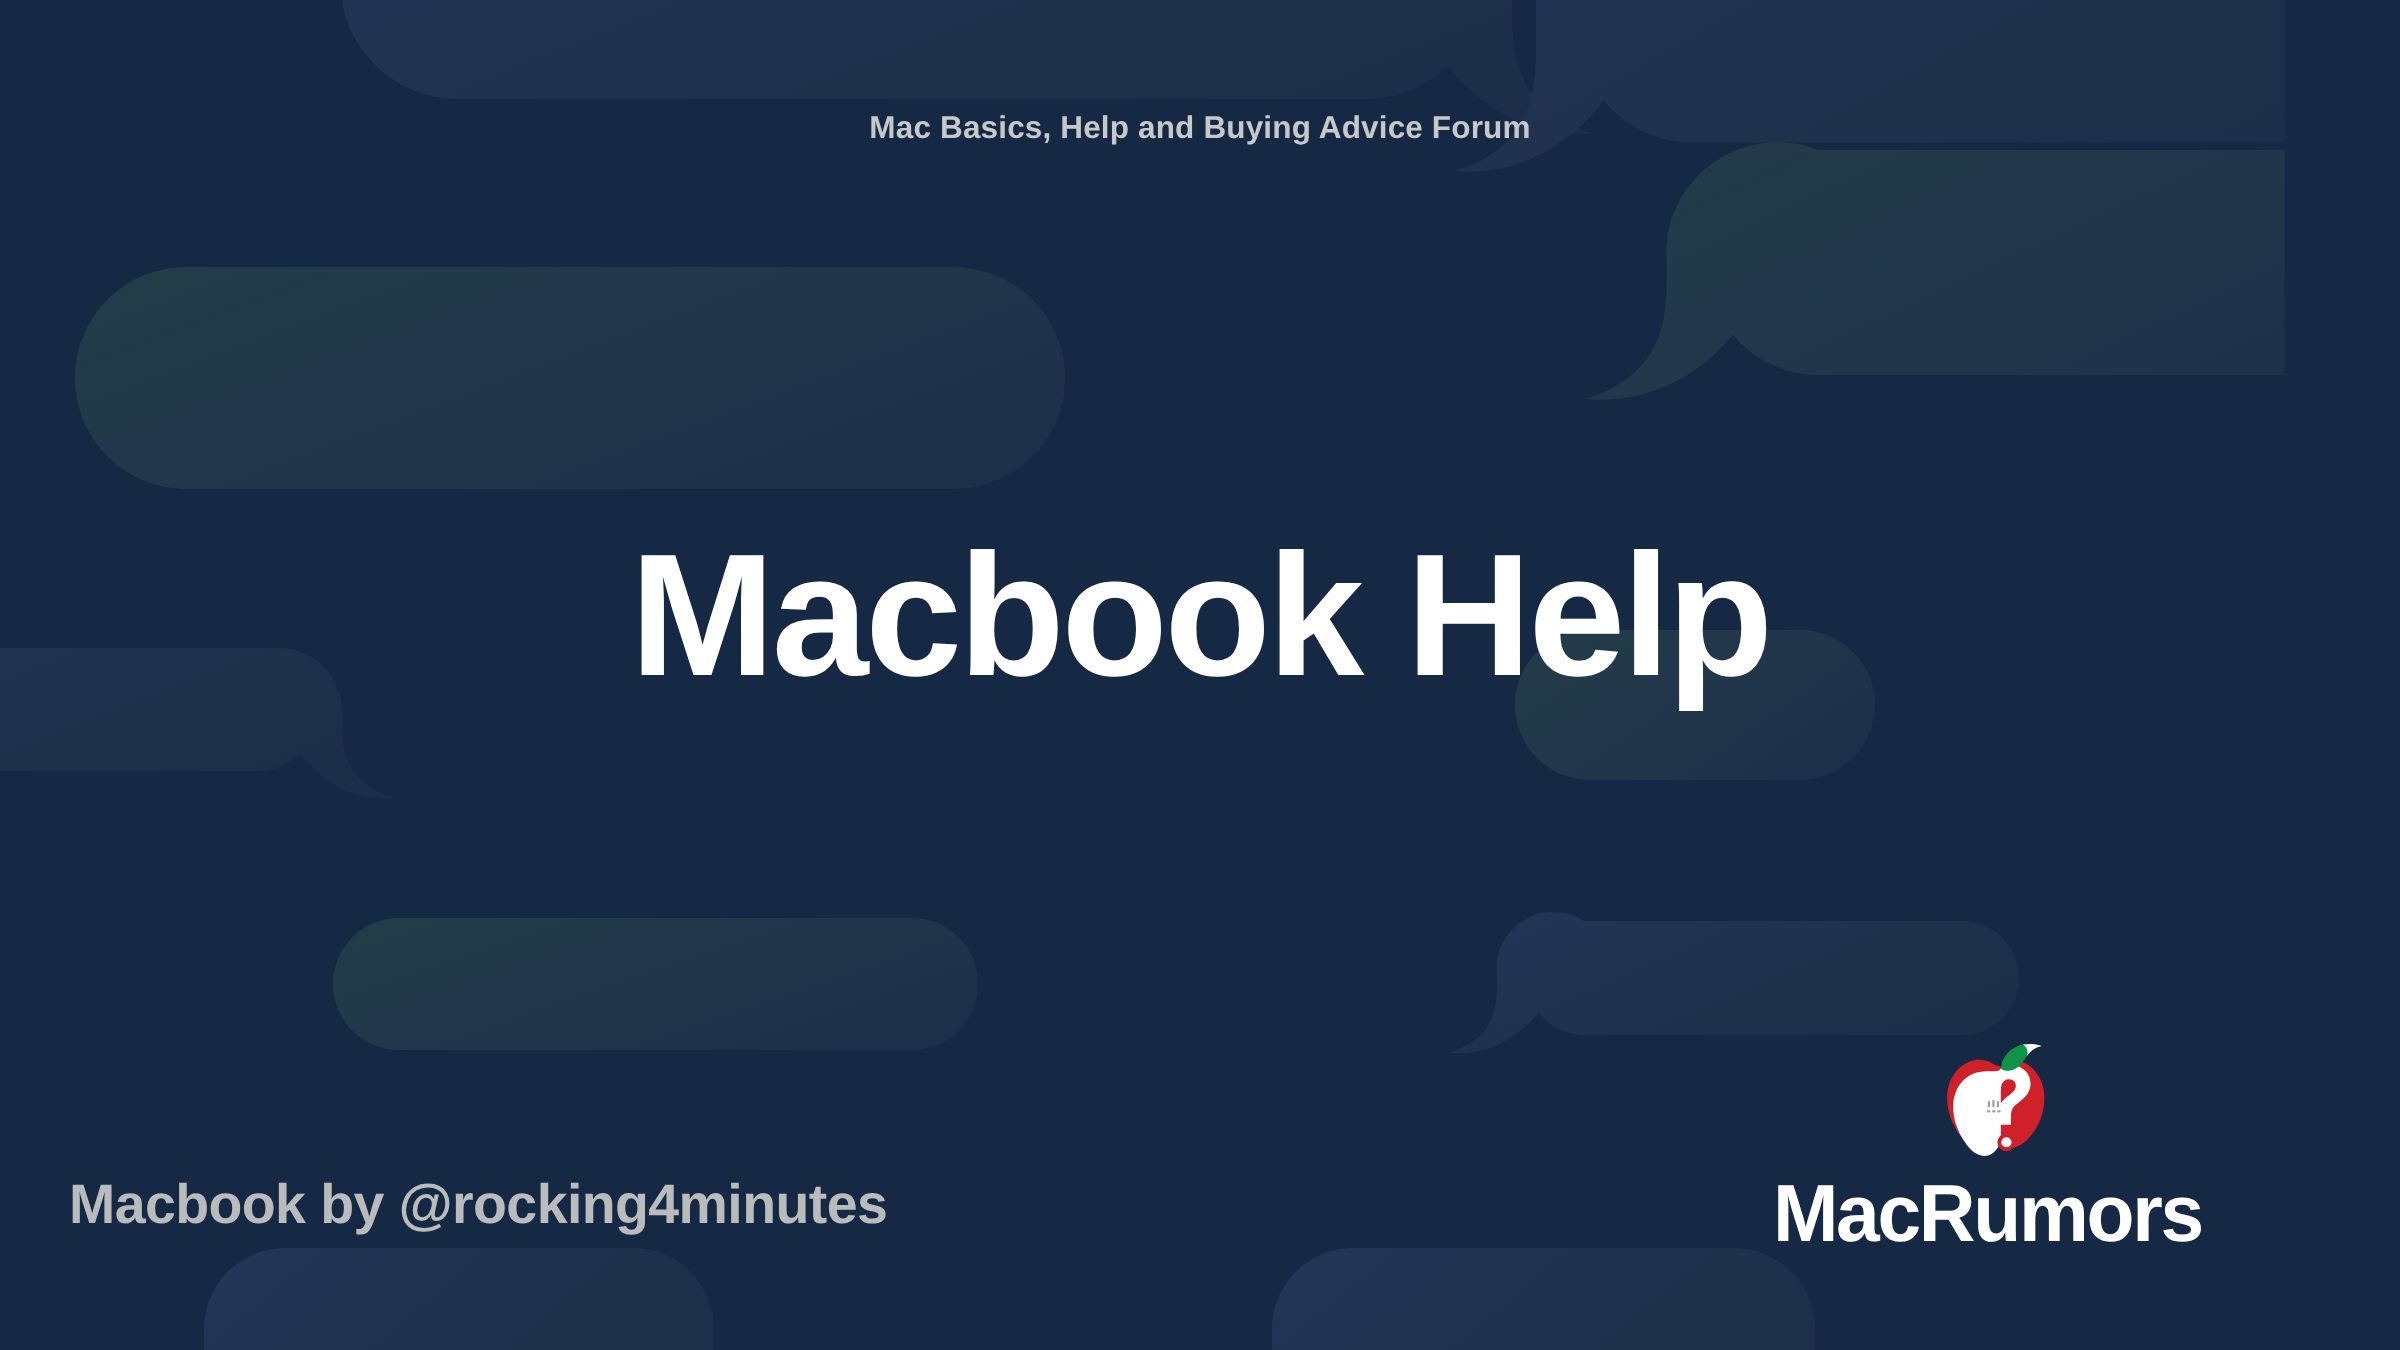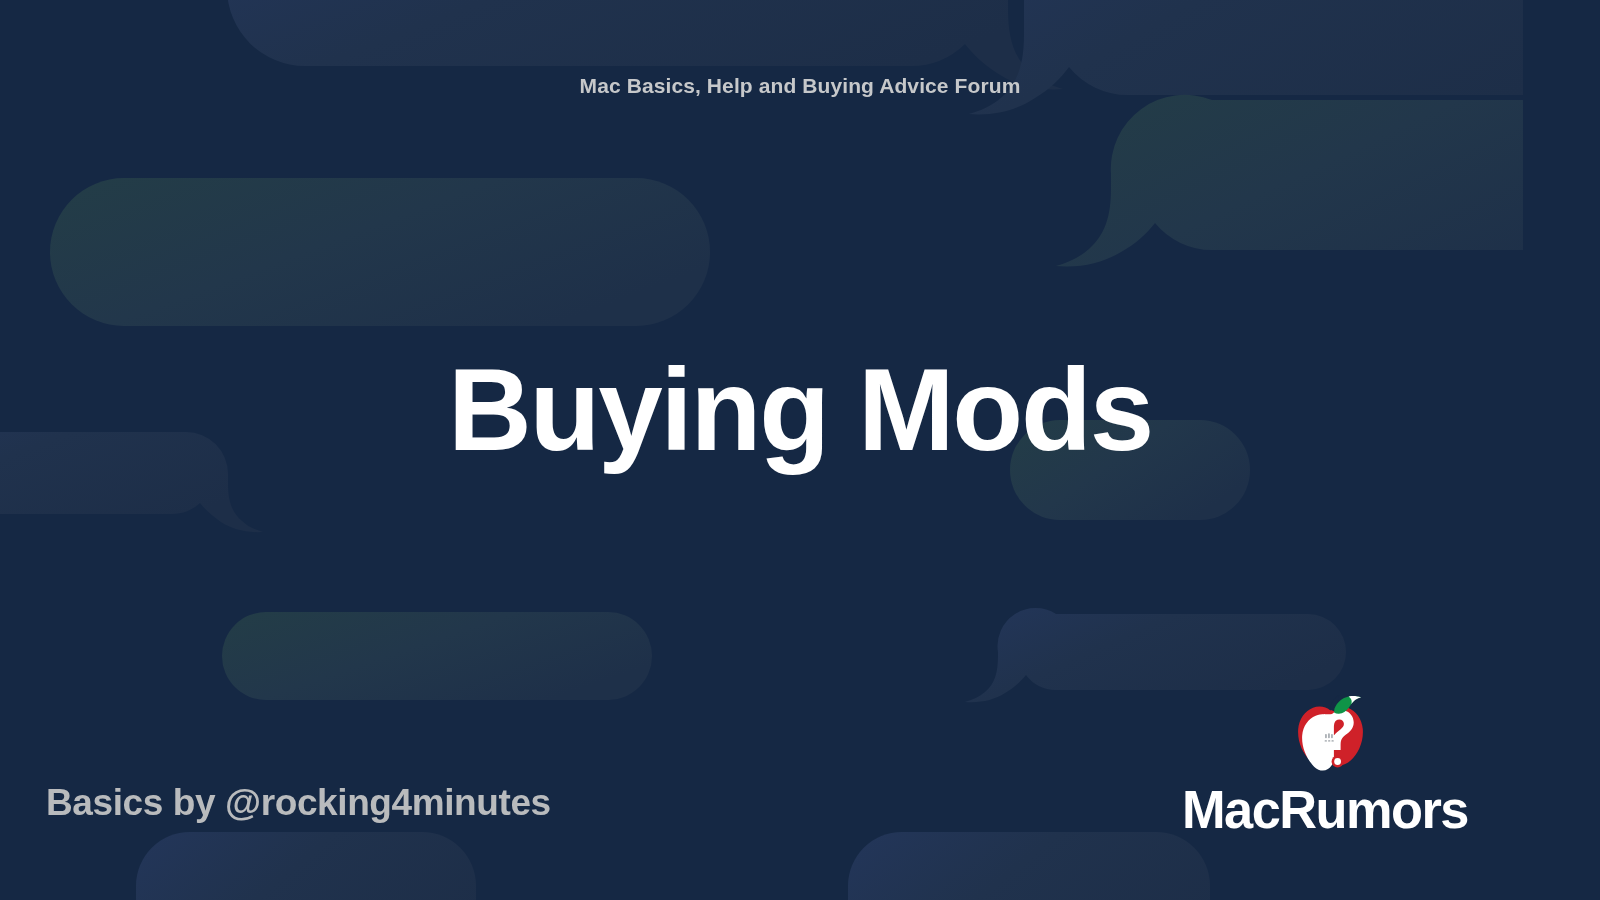--- a/index.html
+++ b/index.html
@@ -148,23 +148,23 @@
 
     <g>
       <rect x="848" y="832" width="362" height="160" rx="54" ry="54" fill="url(#gBlue)"></rect>
     </g>
   </svg>
 
   <div class="layer">
 
     <div class="forum-name">Mac Basics, Help and Buying Advice Forum</div>
 
-    <h1 class="post-title">Buying Mods</h1>
-
-    <div class="byline">Basics by @rocking4minutes</div>
+    <h1 class="post-title">Macbook Help</h1>
+
+    <div class="byline">Macbook by @rocking4minutes</div>
 
     <div class="brand">
 
       <svg class="brand-mark" viewBox="0 0 74 86">
 
         <path fill="#cf2129" d="M37.5,20.5
             c-4.5,-4.0 -11.5,-5.2 -17.5,-2.8
             C12.0,20.9 6.0,29.0 5.2,39.0
             c-1.0,12.5 4.4,24.6 12.2,31.6
             c4.4,3.9 9.4,5.6 13.6,4.0

